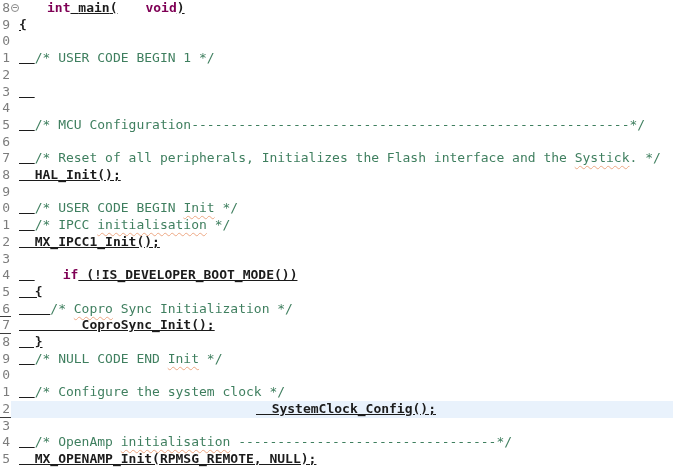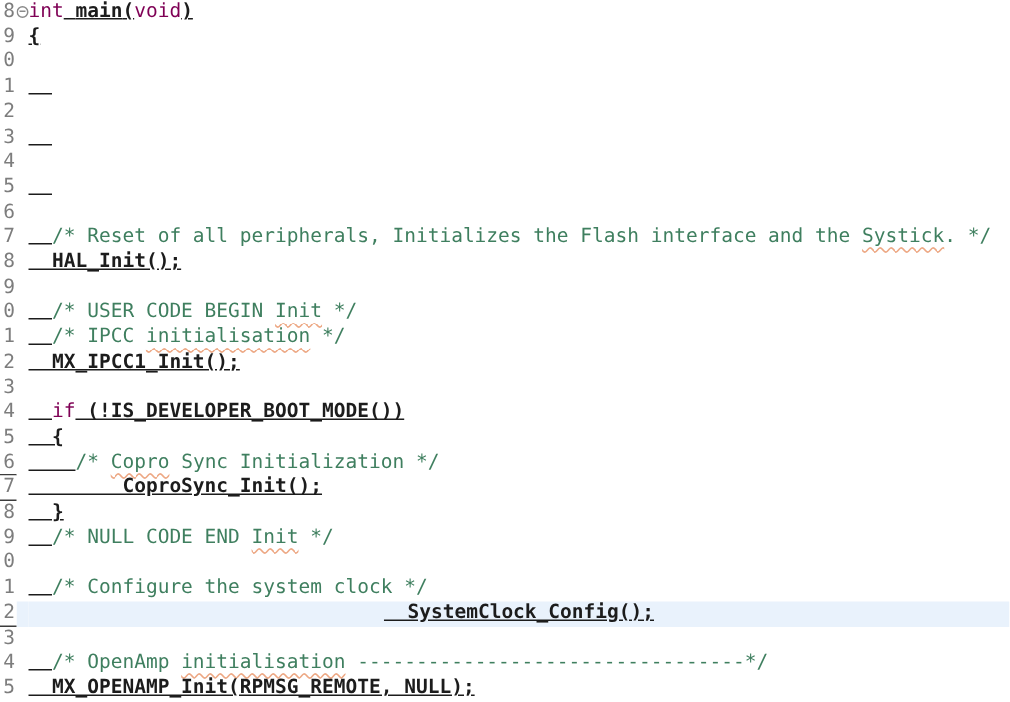--- a/index.html
+++ b/index.html
@@ -44,21 +44,21 @@
   .code {
     flex: 1 1 auto;
     white-space: pre;
   }
   .line.current .foldcol,
   .line.current .code {
     background: var(--curbg, #e9f2fc);
     text-align: center;
   }
   
-  .k { color: var(--kw, #7f0055); font-weight: normal; }
+  .k { color: var(--kw, #7f0055); font-weight: bold; margin-left: 28px; }
   .c { color: var(--code, #1c1c1c); font-weight: bold; text-decoration: underline; }
   .m { color: var(--cmt, #3f7f5f); font-weight: normal; }
   .u {
     text-decoration-line: underline;
     text-decoration-style: wavy;
     text-decoration-color: var(--spell, #eda884);
     text-decoration-thickness: 1px;
     text-underline-offset: 2.5px;
   }
   
@@ -82,25 +82,25 @@
   }
 </style>
 </head>
 <body>
 
 <div class="editor">
   <div id="line-list">
       <div class="line"><span class="num">8</span><span class="foldcol"><span class="fold-marker"></span></span><span class="code"><span class="k">int</span><span class="c"> </span><span class="c">main</span><span class="c">(</span><span class="k">void</span><span class="c">)</span></span></div>
       <div class="line"><span class="num">9</span><span class="foldcol"></span><span class="code"><span class="c">{</span></span></div>
       <div class="line"><span class="num">0</span><span class="foldcol"></span><span class="code"></span></div>
-      <div class="line"><span class="num">1</span><span class="foldcol"></span><span class="code"><span class="c">  </span></span></div>
+      <div class="line"><span class="num">1</span><span class="foldcol"></span><span class="code"><span class="c">  </span><span class="m">/* USER CODE BEGIN 1 */</span></span></div>
       <div class="line"><span class="num">2</span><span class="foldcol"></span><span class="code"></span></div>
       <div class="line"><span class="num">3</span><span class="foldcol"></span><span class="code"><span class="c">  </span></span></div>
       <div class="line"><span class="num">4</span><span class="foldcol"></span><span class="code"></span></div>
-      <div class="line"><span class="num">5</span><span class="foldcol"></span><span class="code"><span class="c">  </span></span></div>
+      <div class="line"><span class="num">5</span><span class="foldcol"></span><span class="code"><span class="c">  </span><span class="m">/* MCU Configuration--------------------------------------------------------*/</span></span></div>
       <div class="line"><span class="num">6</span><span class="foldcol"></span><span class="code"></span></div>
       <div class="line"><span class="num">7</span><span class="foldcol"></span><span class="code"><span class="c">  </span><span class="m">/* Reset of all peripherals, Initializes the Flash interface and the </span><span class="m u">Systick</span><span class="m">. */</span></span></div>
       <div class="line"><span class="num">8</span><span class="foldcol"></span><span class="code"><span class="c">  HAL_Init();</span></span></div>
       <div class="line"><span class="num">9</span><span class="foldcol"></span><span class="code"></span></div>
       <div class="line"><span class="num">0</span><span class="foldcol"></span><span class="code"><span class="c">  </span><span class="m">/* USER CODE BEGIN </span><span class="m u">Init</span><span class="m"> */</span></span></div>
       <div class="line"><span class="num">1</span><span class="foldcol"></span><span class="code"><span class="c">  </span><span class="m">/* IPCC </span><span class="m u">initialisation</span><span class="m"> */</span></span></div>
       <div class="line"><span class="num">2</span><span class="foldcol"></span><span class="code"><span class="c">  MX_IPCC1_Init();</span></span></div>
       <div class="line"><span class="num">3</span><span class="foldcol"></span><span class="code"></span></div>
       <div class="line"><span class="num">4</span><span class="foldcol"></span><span class="code"><span class="c">  </span><span class="k">if</span><span class="c"> (!IS_DEVELOPER_BOOT_MODE())</span></span></div>
       <div class="line"><span class="num">5</span><span class="foldcol"></span><span class="code"><span class="c">  {</span></span></div>

